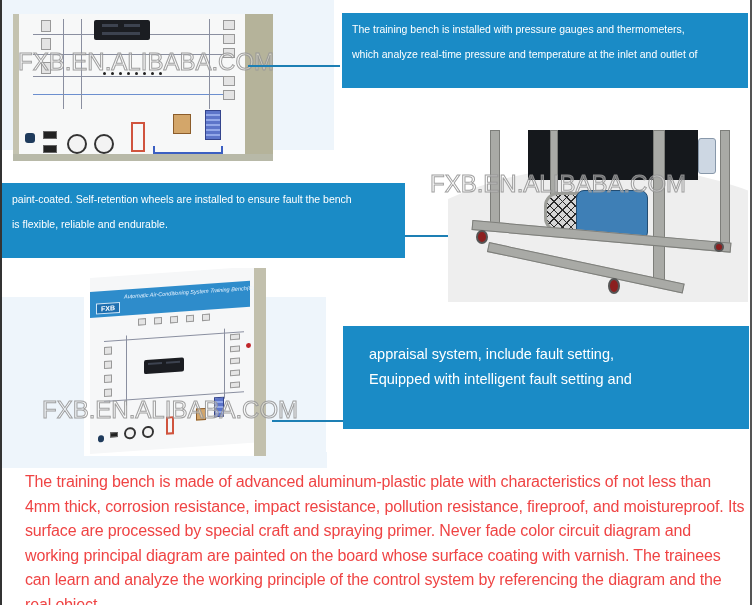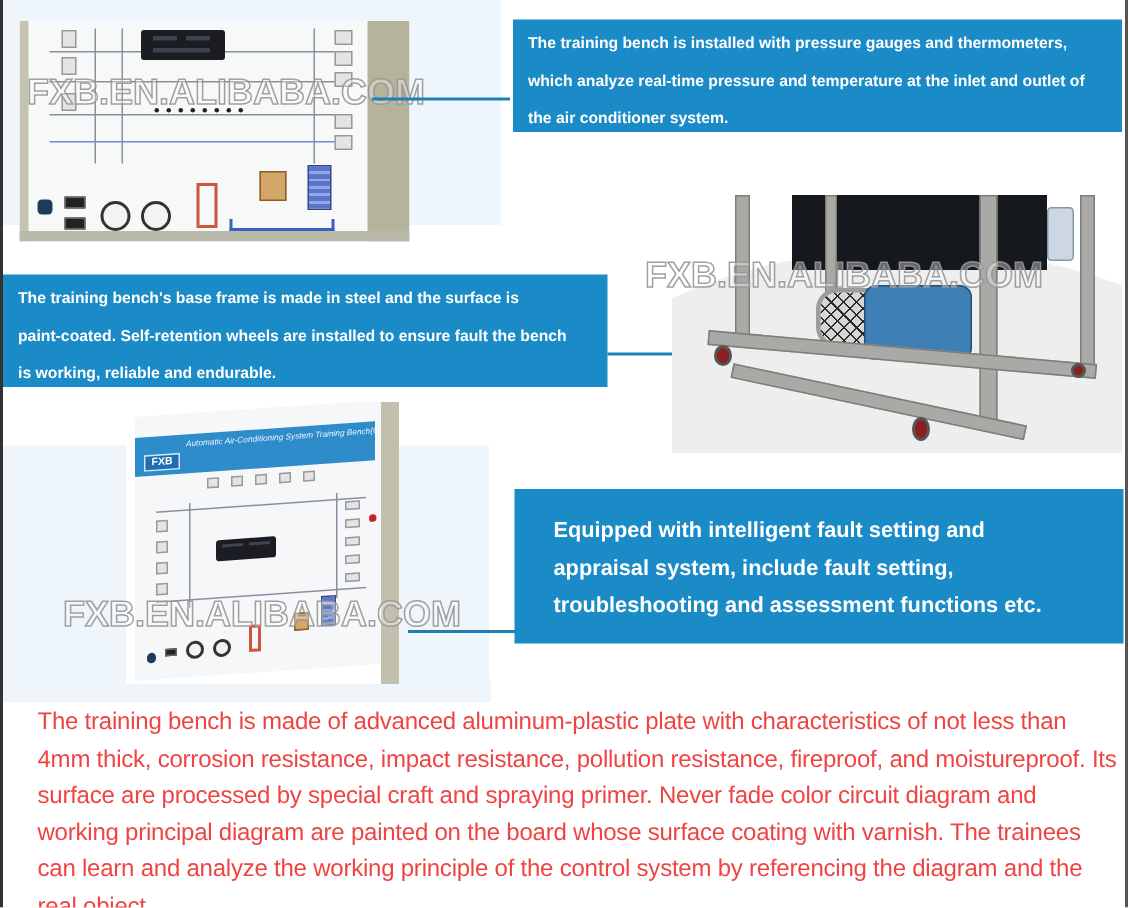--- a/index.html
+++ b/index.html
@@ -7,21 +7,21 @@
   body { position: relative; font-family: "Liberation Sans", sans-serif; }
 
   .page-border { position: absolute; left: 0; top: 0; width: 2px; height: 605px; background: #333333; }
   .page-border-right { position: absolute; left: 750px; top: 0; width: 2px; height: 605px; background: #555555; }
 
   .pale-bg { position: absolute; background: #eef5fb; }
 
   
   .info-box {
     position: absolute; background: #1a8bc6; color: #ffffff;
-    font-weight: bold;
+    font-weight: normal;
   }
   .info-box.small { font-size: 10.5px; line-height: 25px; padding: 4px 10px; }
   .info-box.large { font-size: 14.5px; line-height: 25px; padding: 16px 26px; }
 
   .connector { position: absolute; height: 2px; background: #1d7fb4; }
 
   
   .panel {
     position: absolute; background: #f7f8f8; overflow: hidden;
   }
@@ -57,21 +57,20 @@
   .frame-photo .motor { position: absolute; background: #3e7fb6; border-radius: 8px; border: 1px solid #234d72; }
   .frame-photo .guard { position: absolute; border: 3px solid #9c9d98; border-radius: 14px; background: repeating-linear-gradient(45deg, #2a2a2a 0 1px, transparent 1px 6px), repeating-linear-gradient(-45deg, #2a2a2a 0 1px, #d6d6d6 1px 6px); }
   .frame-photo .wheel { position: absolute; border-radius: 50%; background: #8c1f1f; border: 2px solid #555; }
   .frame-photo .dark-unit { position: absolute; background: #1e2126; }
   .frame-photo .bottle { position: absolute; background: #cdd7e3; border: 1px solid #8898aa; border-radius: 3px; }
 
   .watermark {
     position: absolute; font-family: "Liberation Sans", sans-serif; font-size: 24px; letter-spacing: 0px;
     color: rgba(255,255,255,0.35); -webkit-text-stroke: 1px rgba(150,150,150,0.9); white-space: nowrap;
     pointer-events: none;
-    font-weight: bold;
   }
 
   .body-text {
     position: absolute; left: 25px; top: 470px; width: 720px;
     font-family: "Liberation Sans", sans-serif; font-size: 16px; line-height: 24.6px; color: #ef4444;
     letter-spacing: -0.15px;
   }
 </style>
 </head>
 <body>
@@ -124,21 +123,20 @@
   <div class="evap" style="left:192px; top:96px; width:16px; height:30px;"></div>
   <div class="base-rail" style="left:0; top:140px; width:260px; height:7px;"></div>
 </div>
 <div class="watermark" style="left:18px; top:48px;">FXB.EN.ALIBABA.COM</div>
 
 <div class="connector" style="left:248px; top:65px; width:92px;"></div>
 
 <div class="info-box small" style="left:342px; top:13px; width:406px; height:75px;">
   <div>The training bench is installed with pressure gauges and thermometers,</div>
   <div>which analyze real-time pressure and temperature at the inlet and outlet of</div>
-  <div>the air conditioner system.</div>
 </div>
 
 <div class="frame-photo" style="left:448px; top:130px; width:300px; height:172px;">
   <div class="floor" style="left:-80px; top:36px; width:480px; height:260px;"></div>
   <div class="dark-unit" style="left:80px; top:0; width:170px; height:50px; background:#15181c;"></div>
   <div class="bar" style="left:42px; top:0; width:10px; height:100px;"></div>
   <div class="bar" style="left:205px; top:0; width:12px; height:150px;"></div>
   <div class="bar" style="left:272px; top:0; width:10px; height:120px;"></div>
   <div class="bar" style="left:102px; top:0; width:8px; height:86px;"></div>
   <div class="bottle" style="left:250px; top:8px; width:18px; height:36px;"></div>
@@ -146,23 +144,22 @@
   <div class="motor" style="left:128px; top:60px; width:72px; height:50px;"></div>
   <div class="bar" style="left:24px; top:90px; width:260px; height:10px; transform:rotate(5deg); transform-origin:left;"></div>
   <div class="bar" style="left:40px; top:112px; width:200px; height:10px; transform:rotate(12deg); transform-origin:left;"></div>
   <div class="wheel" style="left:28px; top:100px; width:12px; height:14px;"></div>
   <div class="wheel" style="left:160px; top:148px; width:12px; height:16px;"></div>
   <div class="wheel" style="left:266px; top:112px; width:10px; height:10px;"></div>
 </div>
 <div class="watermark" style="left:430px; top:170px;">FXB.EN.ALIBABA.COM</div>
 
 <div class="info-box small" style="left:2px; top:183px; width:403px; height:75px;">
-  <div>The training bench's base frame is made in steel and the surface is</div>
   <div>paint-coated. Self-retention wheels are installed to ensure fault the bench</div>
-  <div>is working, reliable and endurable.</div>
+  <div>is flexible, reliable and endurable.</div>
 </div>
 <div class="connector" style="left:405px; top:235px; width:43px;"></div>
 
 <div class="pale-bg" style="left:2px; top:297px; width:82px; height:160px;"></div>
 <div class="pale-bg" style="left:266px; top:297px; width:60px; height:170px;"></div>
 <div class="pale-bg" style="left:2px; top:452px; width:325px; height:16px;"></div>
 
 <div class="panel" style="left:84px; top:268px; width:182px; height:188px; background:#ffffff;">
   <div style="position:absolute; left:6px; top:10px; width:168px; height:176px; background:#f6f7f8; transform:skewY(-4deg); transform-origin:left top;">
     <div class="panel-header" style="left:0; top:14px; width:160px; height:26px;">Automatic Air-Conditioning System Training Bench(Cool Only)</div>
@@ -198,18 +195,17 @@
     <div class="filter" style="left:106px; top:138px; width:10px; height:12px;"></div>
     <div class="evap" style="left:124px; top:128px; width:10px; height:20px;"></div>
   </div>
   <div style="position:absolute; left:170px; top:0; width:12px; height:188px; background:#c2c0ad;"></div>
 </div>
 <div class="watermark" style="left:42px; top:396px;">FXB.EN.ALIBABA.COM</div>
 
 <div class="connector" style="left:272px; top:420px; width:72px;"></div>
 
 <div class="info-box large" style="left:343px; top:326px; width:406px; height:103px;">
+  <div>appraisal system, include fault setting,</div>
   <div>Equipped with intelligent fault setting and</div>
-  <div>appraisal system, include fault setting,</div>
-  <div>troubleshooting and assessment functions etc.</div>
 </div>
 
 <div class="body-text">The training bench is made of advanced aluminum-plastic plate with characteristics of not less than 4mm thick, corrosion resistance, impact resistance, pollution resistance, fireproof, and moistureproof. Its surface are processed by special craft and spraying primer. Never fade color circuit diagram and working principal diagram are painted on the board whose surface coating with varnish. The trainees can learn and analyze the working principle of the control system by referencing the diagram and the real object.</div>
 
 </body></html>

